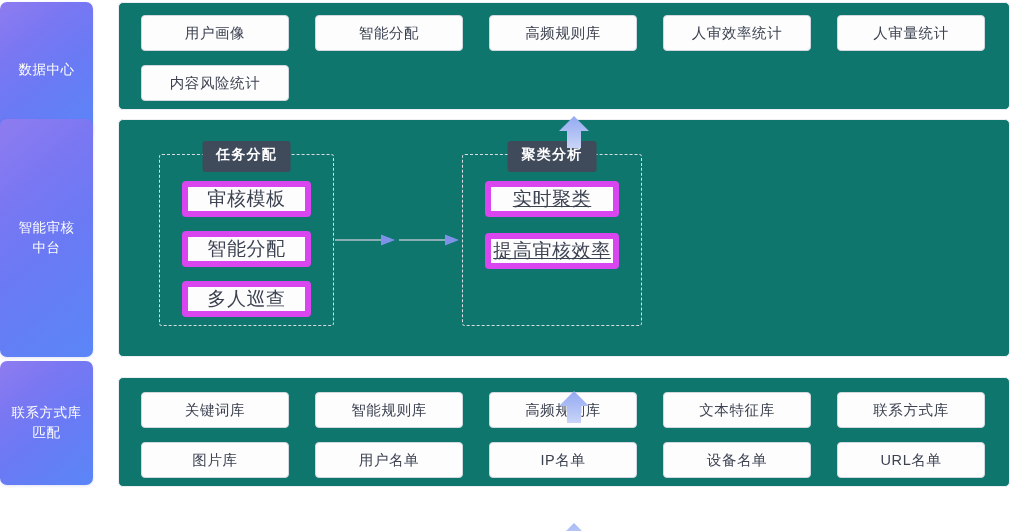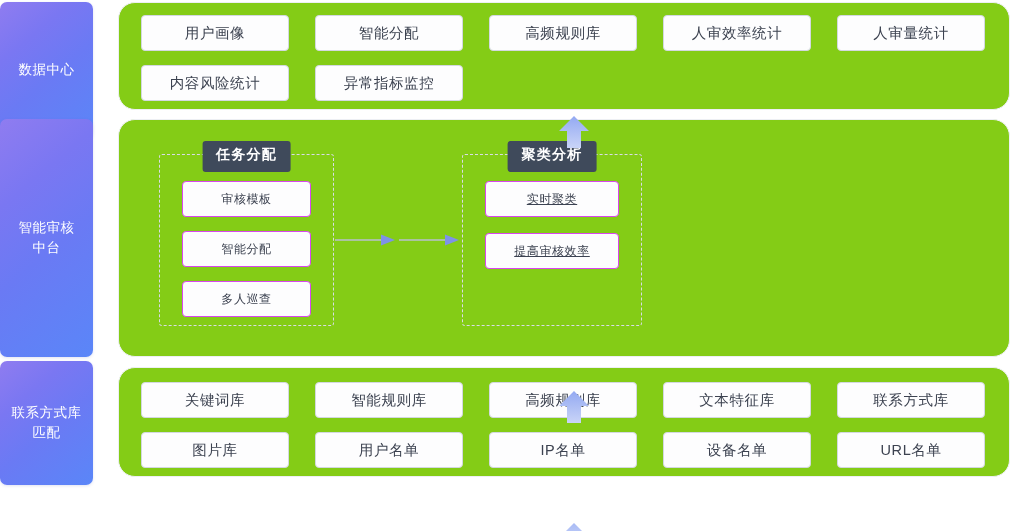--- a/index.html
+++ b/index.html
@@ -38,28 +38,28 @@
     box-shadow:0 1px 3px rgba(90,100,180,.18);
   }
   .side-data{height:137px;align-self:flex-start;}
   .side-mid{height:238px;align-self:flex-start;margin-top:2px;}
   .side-rule{height:124px;align-self:flex-start;}
 
   
   .panel{
     margin-left:25px;
     flex:1;
-    background:#84cc16;
+    background:#0f766e;
     border:1px solid #edeff3;
-    border-radius:17px;
+    border-radius:5px;
     box-sizing:border-box;
   }
   .panel-data{height:108px;padding:12px 12px 0 22px;}
   .panel-mid{height:238px;margin-top:2px;padding:0;position:relative;}
-  .panel-rule{height:110px;margin-top:6px;padding:14px 12px 0 22px;}
+  .panel-rule{height:110px;margin-top:16px;padding:14px 12px 0 22px;}
 
   
   .btns{
     display:grid;
     grid-template-columns:repeat(5,1fr);
     column-gap:26px;row-gap:14px;
     padding-right:12px;
   }
   .btn{
     height:36px;
@@ -108,24 +108,24 @@
     display:grid;
     row-gap:14px;column-gap:26px;
     height:100%;
   }
   .one-col{grid-template-columns:1fr;}
   .two-col{grid-template-columns:1fr 1fr;}
   .cluster-grid{grid-template-columns:1fr;align-content:start;row-gap:16px;text-decoration:underline;}
   .g-btn{
     height:36px;
     background:#fdfdfe;
-    border:1px solid #d946ef;
+    border:6px solid #d946ef;
     border-radius:4px;
     display:flex;align-items:center;justify-content:center;
-    font-size:12px;color:#3c4250;
+    font-size:19px;color:#3c4250;
     letter-spacing:.6px;
     box-sizing:border-box;
   }
 
   
   .h-arrow{
     width:64px;height:172px;
     display:flex;align-items:center;justify-content:center;
     flex:0 0 auto;
   }
@@ -153,21 +153,20 @@
       <span>数据中心</span>
     </div>
     <div class="panel panel-data">
       <div class="btns">
         <div class="btn">用户画像</div>
         <div class="btn">智能分配</div>
         <div class="btn">高频规则库</div>
         <div class="btn">人审效率统计</div>
         <div class="btn">人审量统计</div>
         <div class="btn">内容风险统计</div>
-        <div class="btn">异常指标监控</div>
       </div>
     </div>
   </div>
 
   <div class="row row-mid">
     <div class="side side-mid">
       <div>
         <div>智能审核</div>
         <div>中台</div>
       </div>

